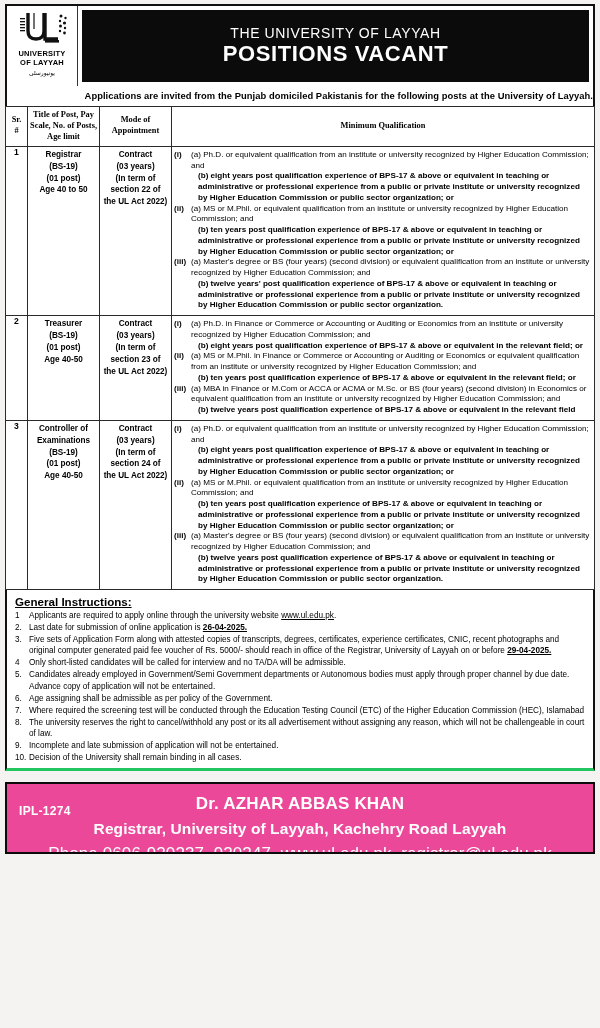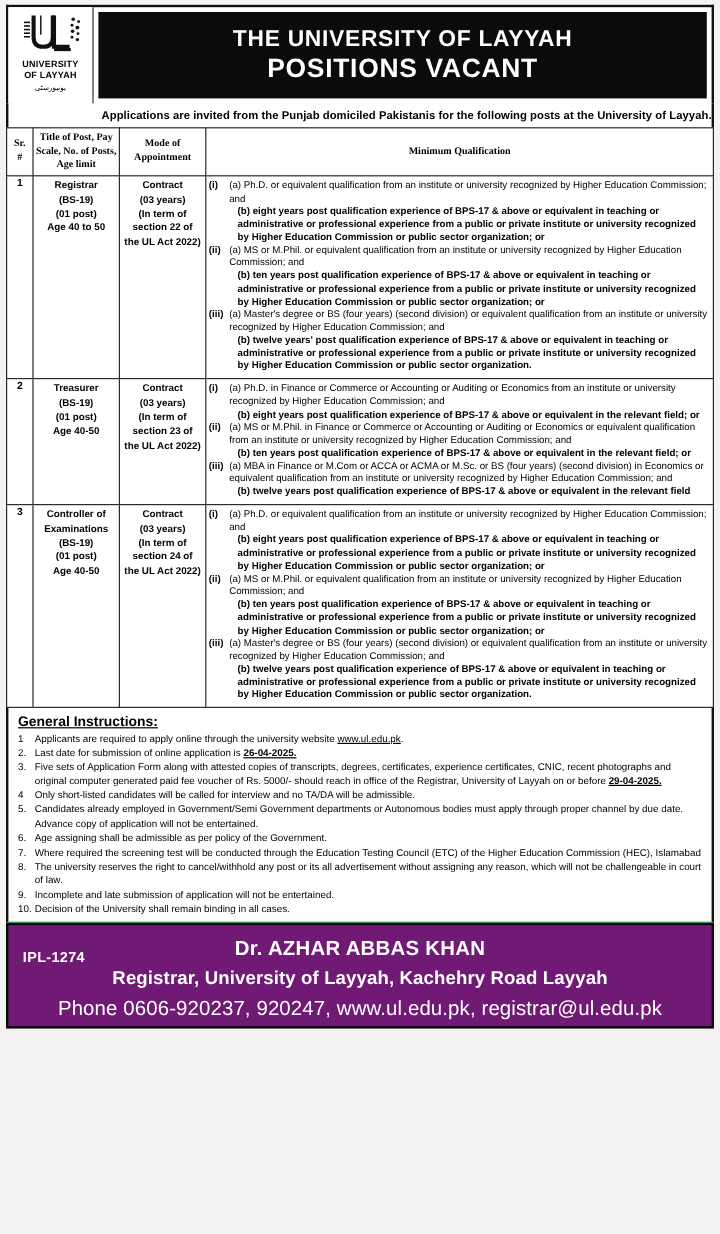--- a/index.html
+++ b/index.html
@@ -49,21 +49,21 @@
 
   .title-block {
     flex: 1;
     background: #0b0b0b;
     margin: 4px 4px 4px 4px;
     display: flex; flex-direction: column;
     align-items: center; justify-content: center;
     color: #fff;
   }
   .title-l1 {
-    font-size: 19px; font-weight: 700; letter-spacing: .6px;
+    font-size: 14px; font-weight: 400; letter-spacing: .6px;
     line-height: 1.18;
     text-align: center;
   }
   .title-l2 {
     font-size: 22px; font-weight: 700; letter-spacing: .6px;
     line-height: 1.18;
   }
   .intro-line {
     border-left: 2px solid #111;
     border-right: 2px solid #111;
@@ -115,42 +115,42 @@
   .q-num  { width: 17px; flex: 0 0 17px; text-align: left; font-weight: 600; }
   .q-body { flex: 1; }
   .q-sub  { display: block; text-indent: 0; }
   .q-sub.b { padding-left: 7px; }
   .q-sub.a { padding-left: 0px; }
 
   
   .gi-wrap {
     border-left: 2px solid #111;
     border-right: 2px solid #111;
-    border-bottom: 1px solid #22c55e;
+    border-bottom: 3px solid #22c55e;
     background: #fff;
     padding: 5px 7px 4px 8px;
   }
   .gi-title {
     font-size: 11.6px; font-weight: 700;
     text-decoration: underline;
     margin-bottom: 2px;
   }
   .gi-item { display: flex; font-size: 8.2px; line-height: 1.4; margin-bottom: .5px; }
   .gi-n { width: 14px; flex: 0 0 14px; }
   .gi-t { flex: 1; }
   .u { text-decoration: underline; }
   .b { font-weight: 700; }
 
   
   .footer {
     position: relative;
-    background: #701a75;
+    background: #ec4899;
     color: #fff;
-    height: 88px;
-    margin-top: 0px;
+    height: 72px;
+    margin-top: 11px;
     border: 2px solid #0b0b0b;
     overflow: hidden;
   }
   .ipl {
     position: absolute; left: 12px; top: 20px;
     font-size: 12px; font-weight: 600; letter-spacing: .3px;
   }
   .f-lines {
     position:absolute; left:0; right:0; top: 8px;
     text-align: center;

